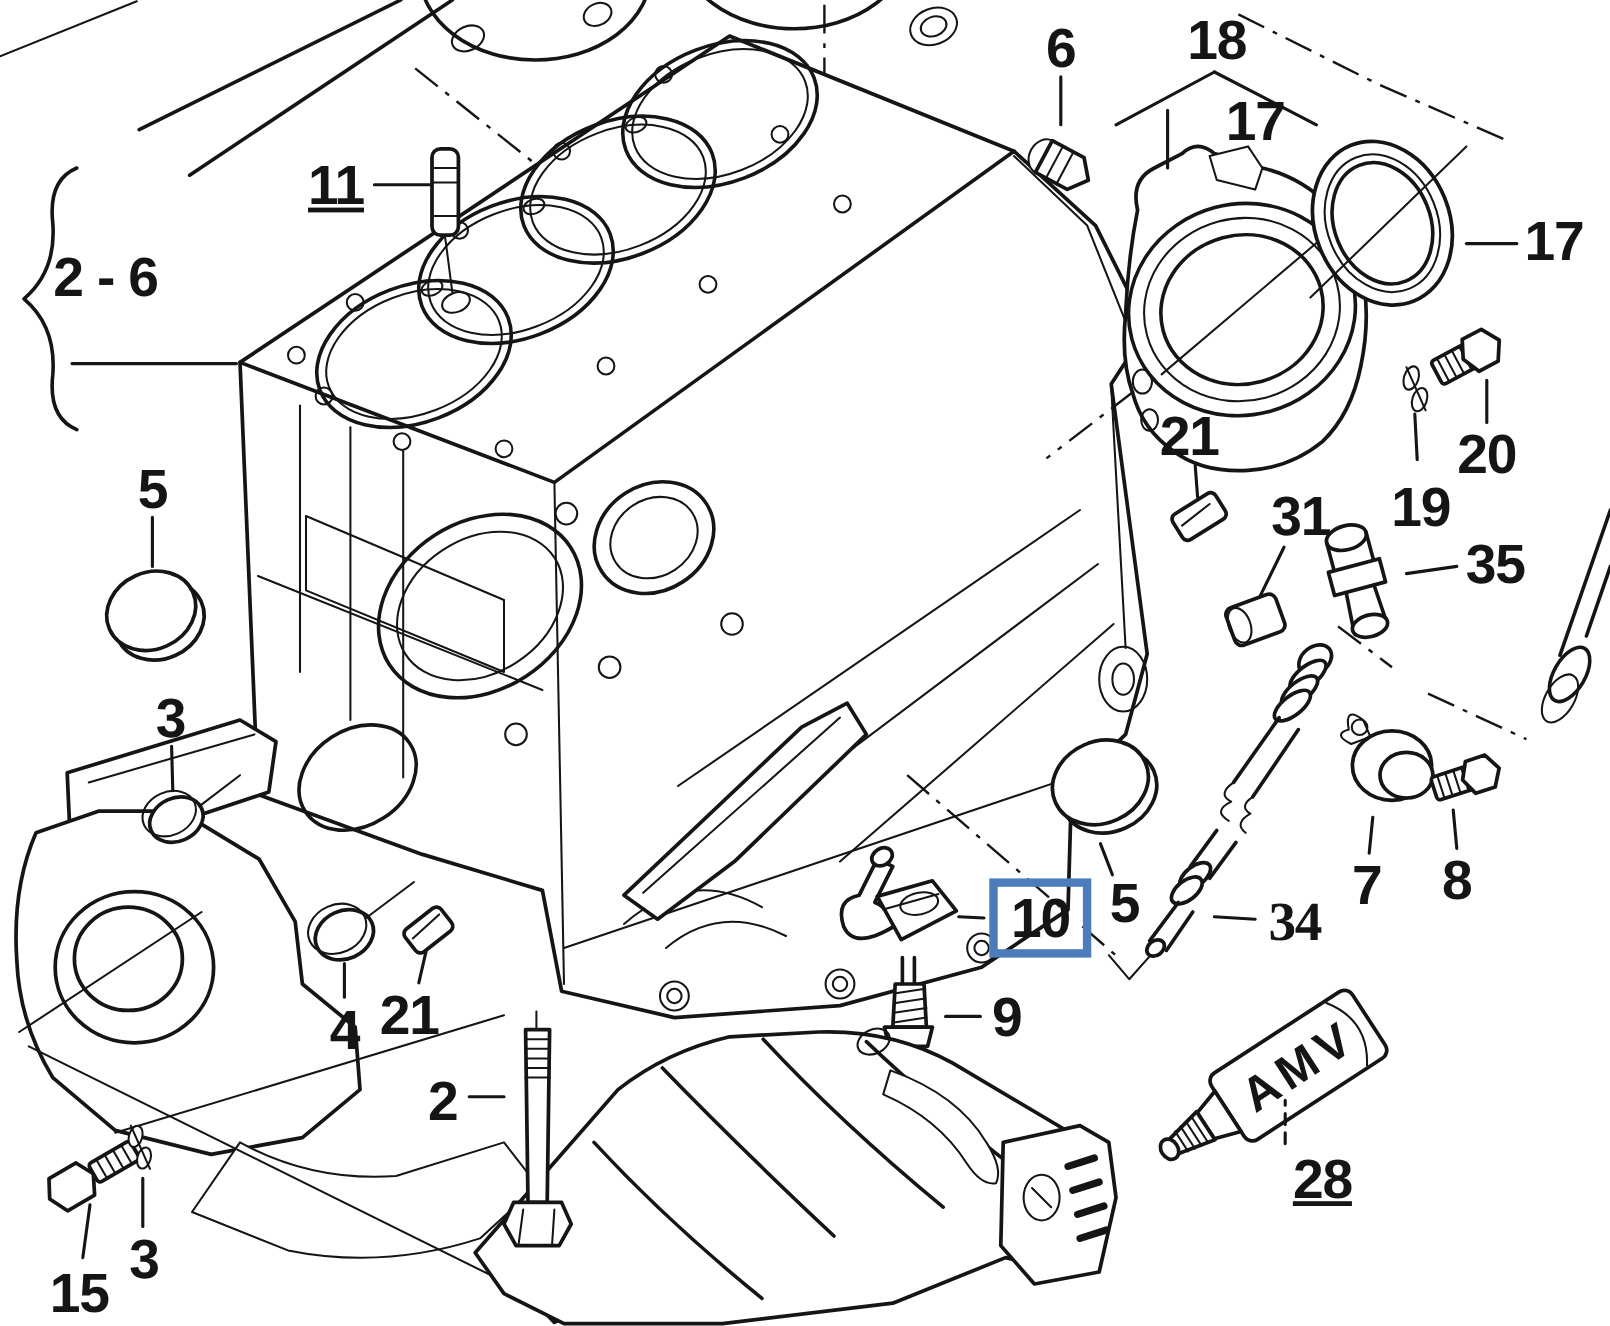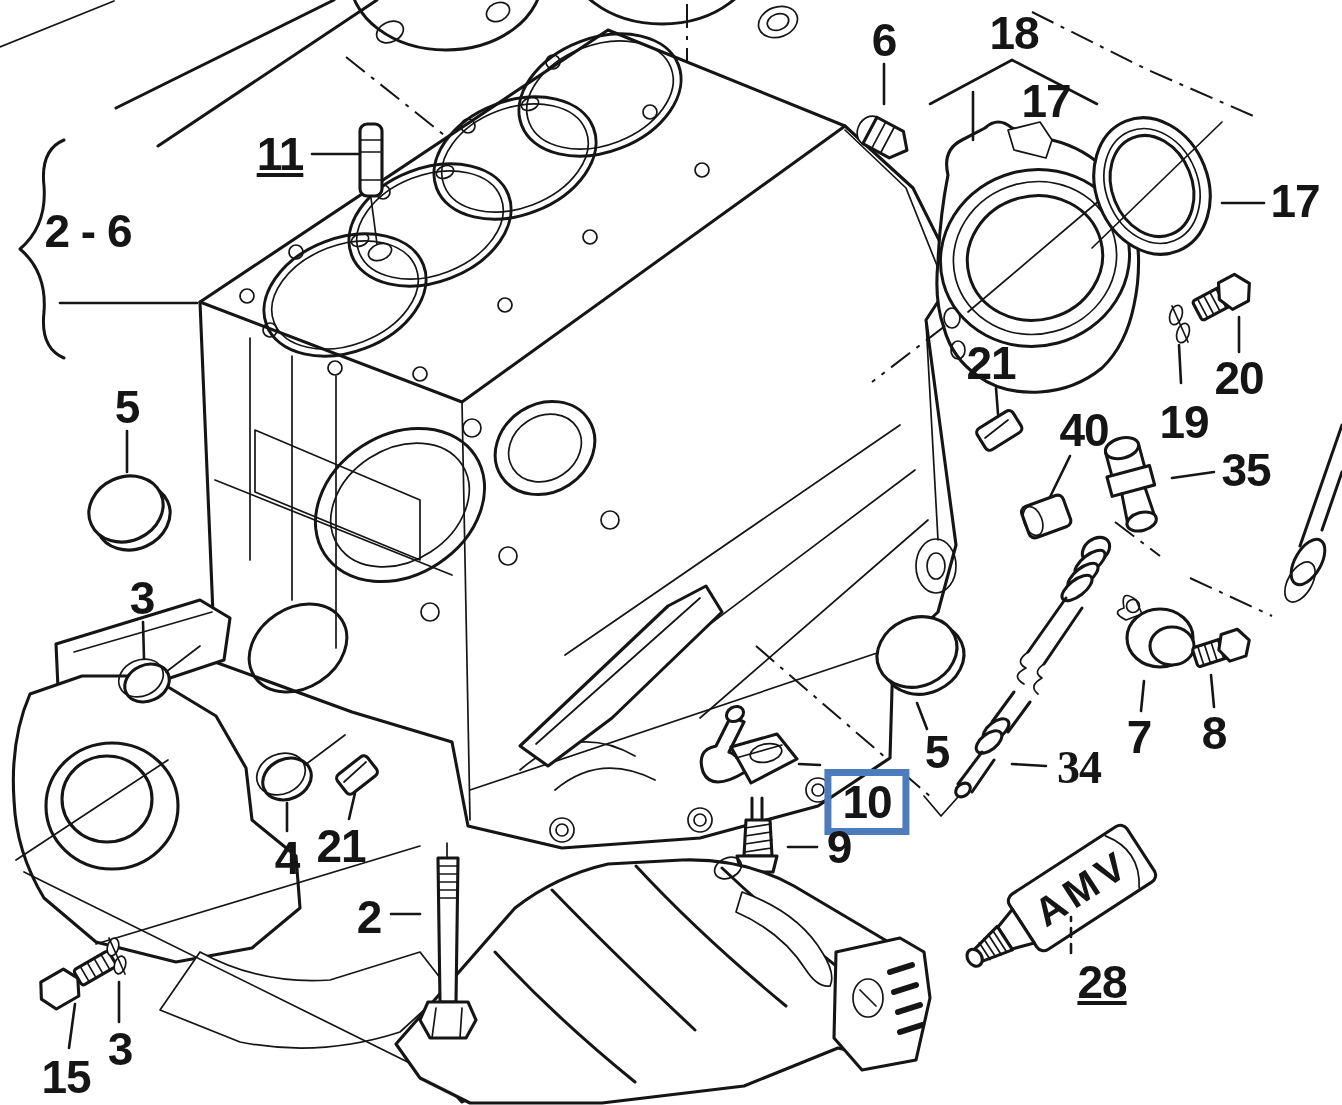--- a/index.html
+++ b/index.html
@@ -372,25 +372,25 @@
       <div class="callout" style="left: 66px; top: 1077px;">15</div>
       <div class="callout" style="left: 120px; top: 1049px;">3</div>
       <div class="callout" style="left: 287px; top: 858px;">4</div>
       <div class="callout" style="left: 341px; top: 846px;">21</div>
       <div class="callout" style="left: 369px; top: 917px;">2</div>
       <div class="callout" style="left: 884px; top: 40px;">6</div>
       <div class="callout" style="left: 1014px; top: 33px;">18</div>
       <div class="callout" style="left: 1046px; top: 101px;">17</div>
       <div class="callout" style="left: 1295px; top: 201px;">17</div>
       <div class="callout" style="left: 991px; top: 363px;">21</div>
-      <div class="callout" style="left: 1084px; top: 430px;">40</div>
+      <div class="callout" style="left: 1084px; top: 430px;">31</div>
       <div class="callout" style="left: 1184px; top: 408px; margin-top: 14px;">19</div>
       <div class="callout" style="left: 1239px; top: 378px; text-align: right;">20</div>
       <div class="callout" style="left: 1246px; top: 470px;">35</div>
       <div class="callout" style="left: 1139px; top: 737px;">7</div>
       <div class="callout" style="left: 1214px; top: 733px;">8</div>
       <div class="callout" style="left: 1079px; top: 768px; font-family: Liberation Serif, serif;">34</div>
       <div class="callout" style="left: 937px; top: 752px;">5</div>
-      <div class="callout highlighted" style="left: 867px; top: 765px; margin-top: 37px;">10</div>
+      <div class="callout highlighted" style="left: 867px; top: 765px;">10</div>
       <div class="callout" style="left: 839px; top: 847px;">9</div>
       <div class="callout" style="left: 1102px; top: 982px; text-decoration: underline;">28</div>
     </div>
 </div>
 
 </body></html>

